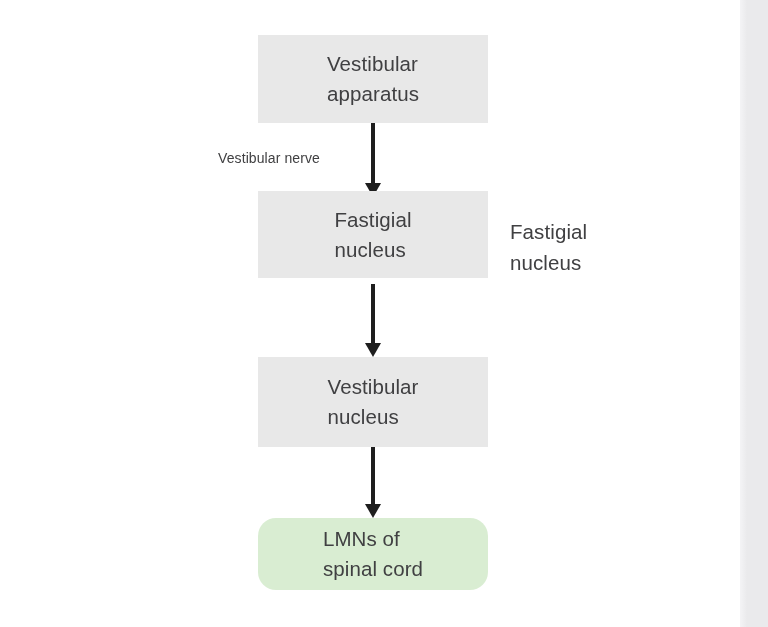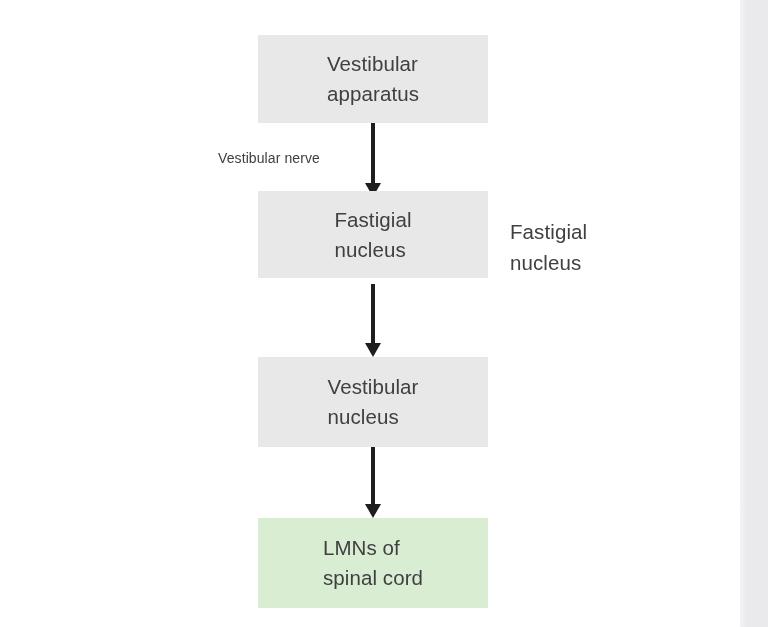--- a/index.html
+++ b/index.html
@@ -23,21 +23,21 @@
     font-size: 20.5px;
     line-height: 30px;
     white-space: pre-line;
     letter-spacing: 0.1px;
   }
   .node-gray  { background: #e8e8e8; }
   .node-green { background: #d9edd2; }
   .node-1 { top: 35px;  height: 88px; }
   .node-2 { top: 191px; height: 87px; }
   .node-3 { top: 357px; height: 90px; }
-  .node-4 { top: 518px; height: 90px; }
+  .node-4 { top: 518px; height: 72px; border-radius: 18px; }
 
   
   .arrow { position: absolute; left: 365px; width: 16px; }
   .arrow-1 { top: 123px; height: 74px; }
   .arrow-2 { top: 284px; height: 73px; }
   .arrow-3 { top: 447px; height: 71px; }
   .arrow .stem {
     position: absolute;
     left: 6px; top: 0;
     width: 4px; bottom: 13px;

